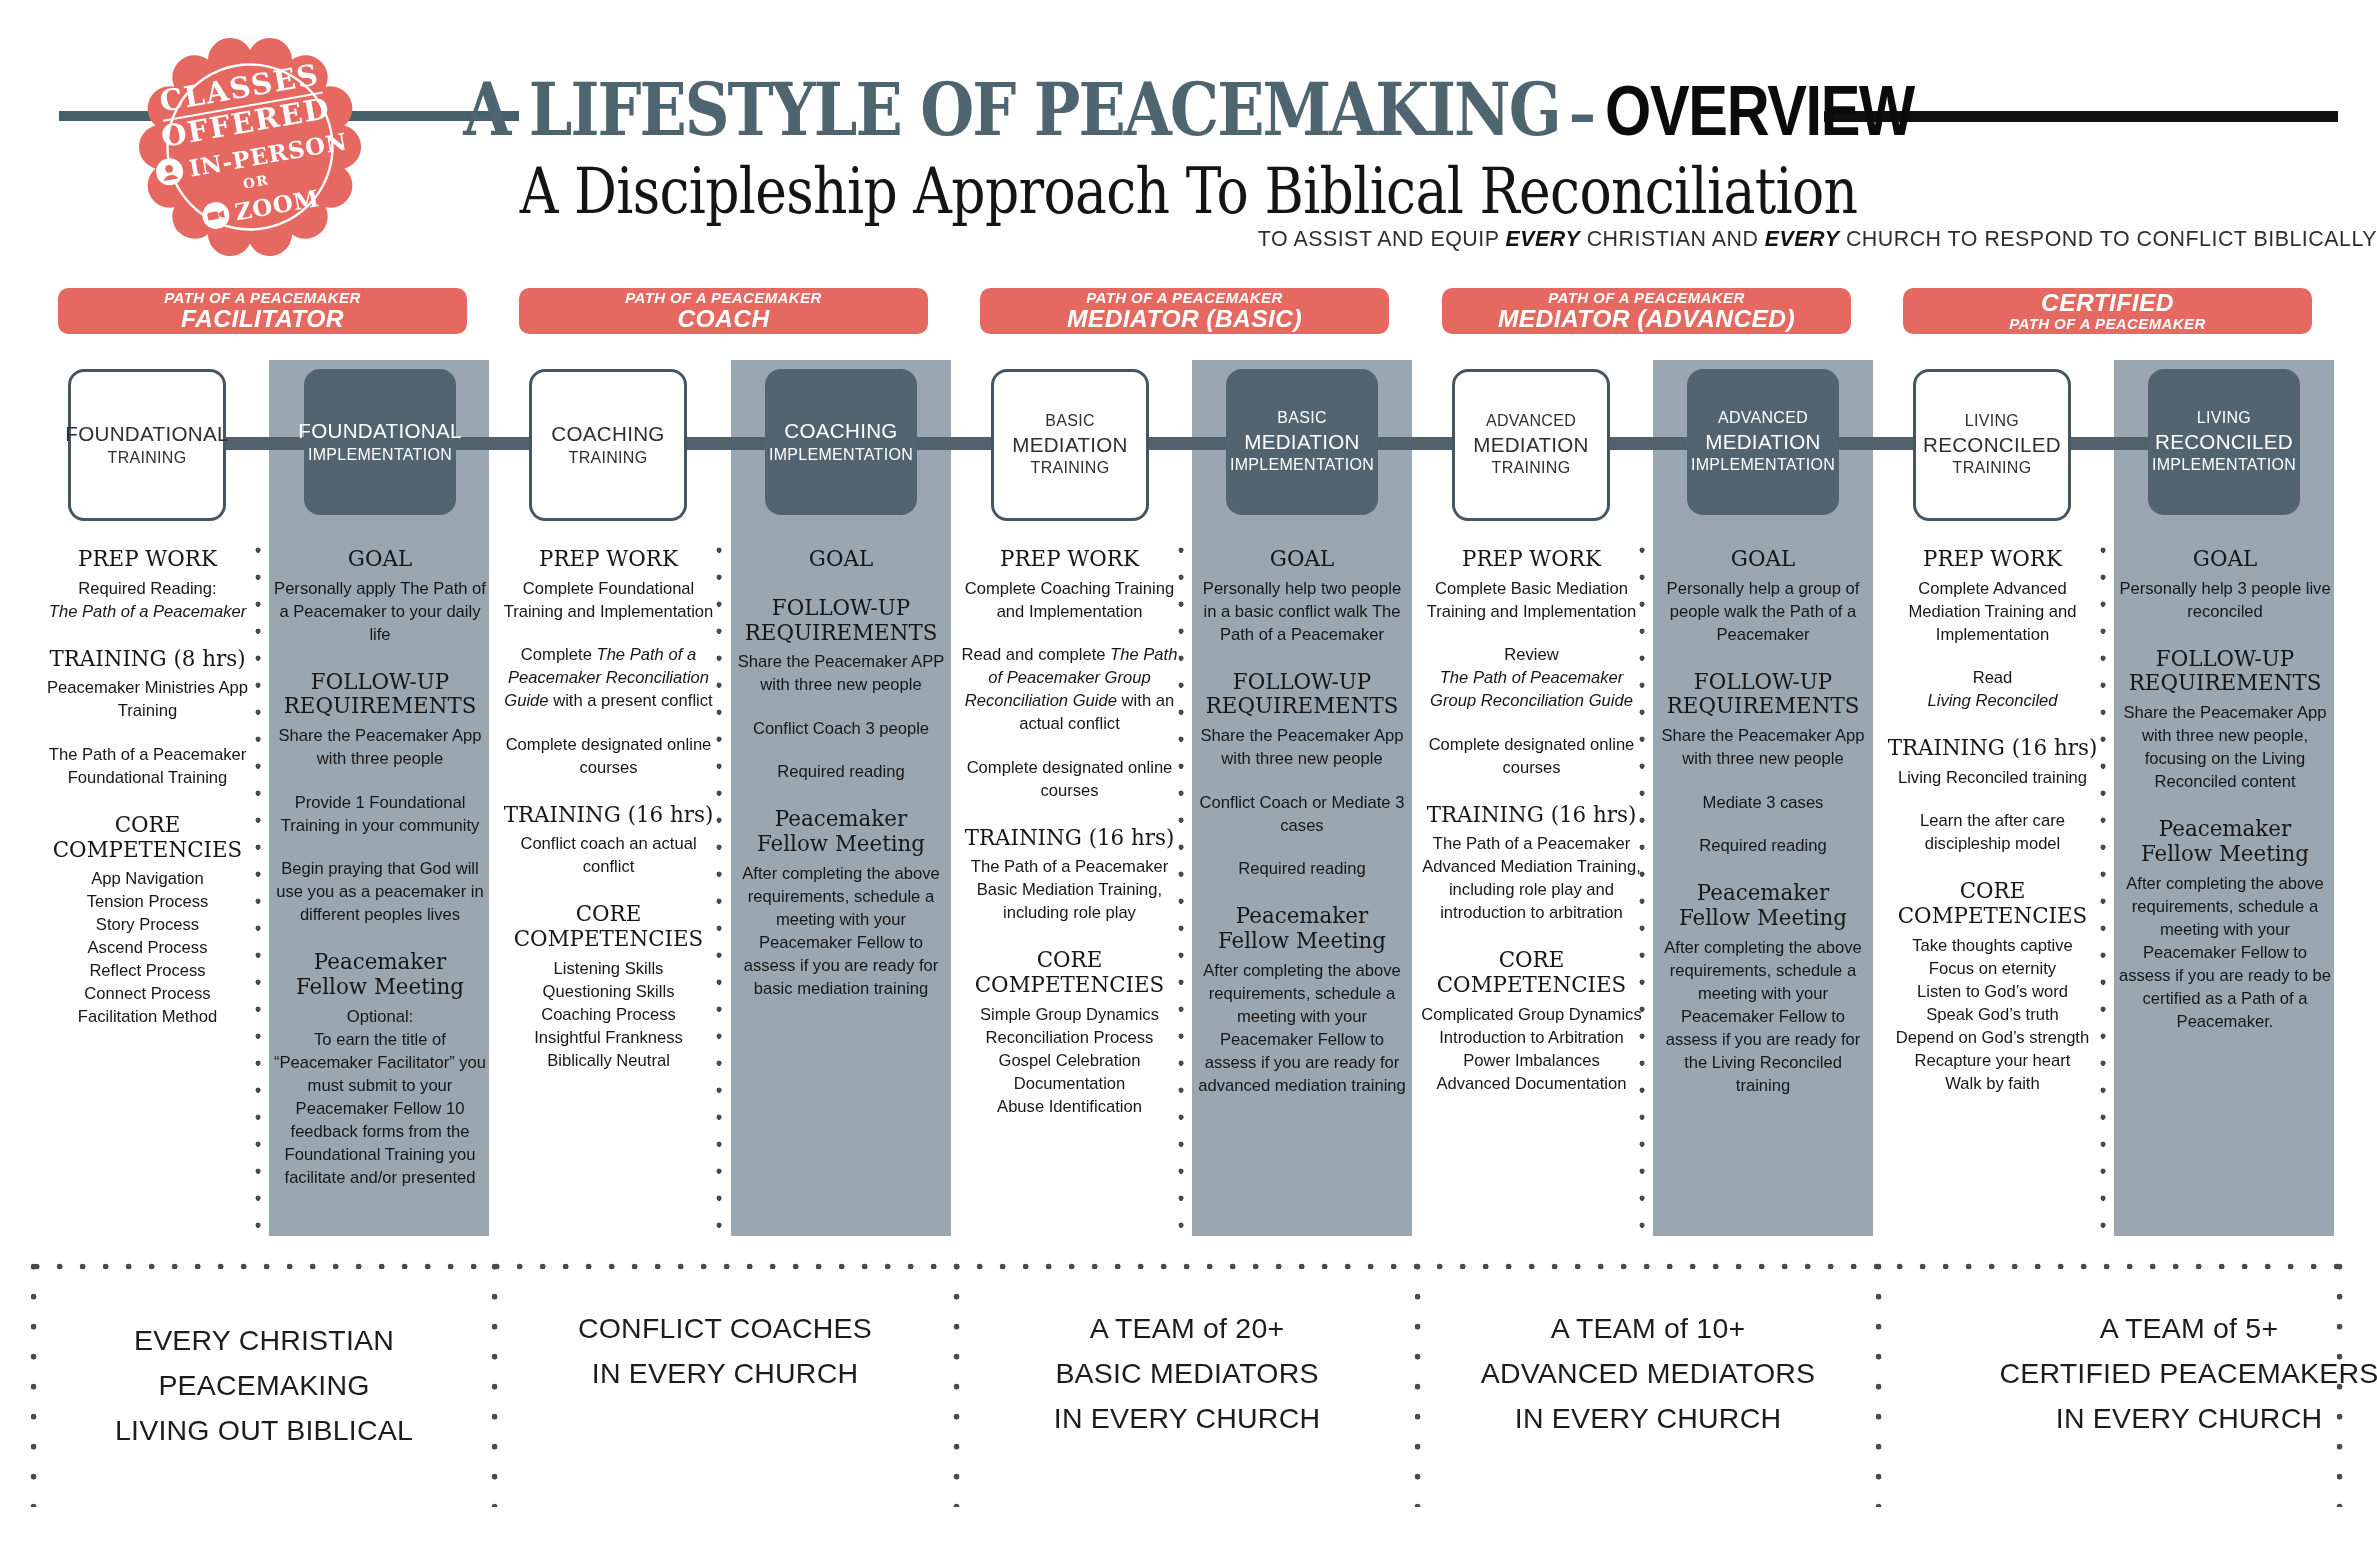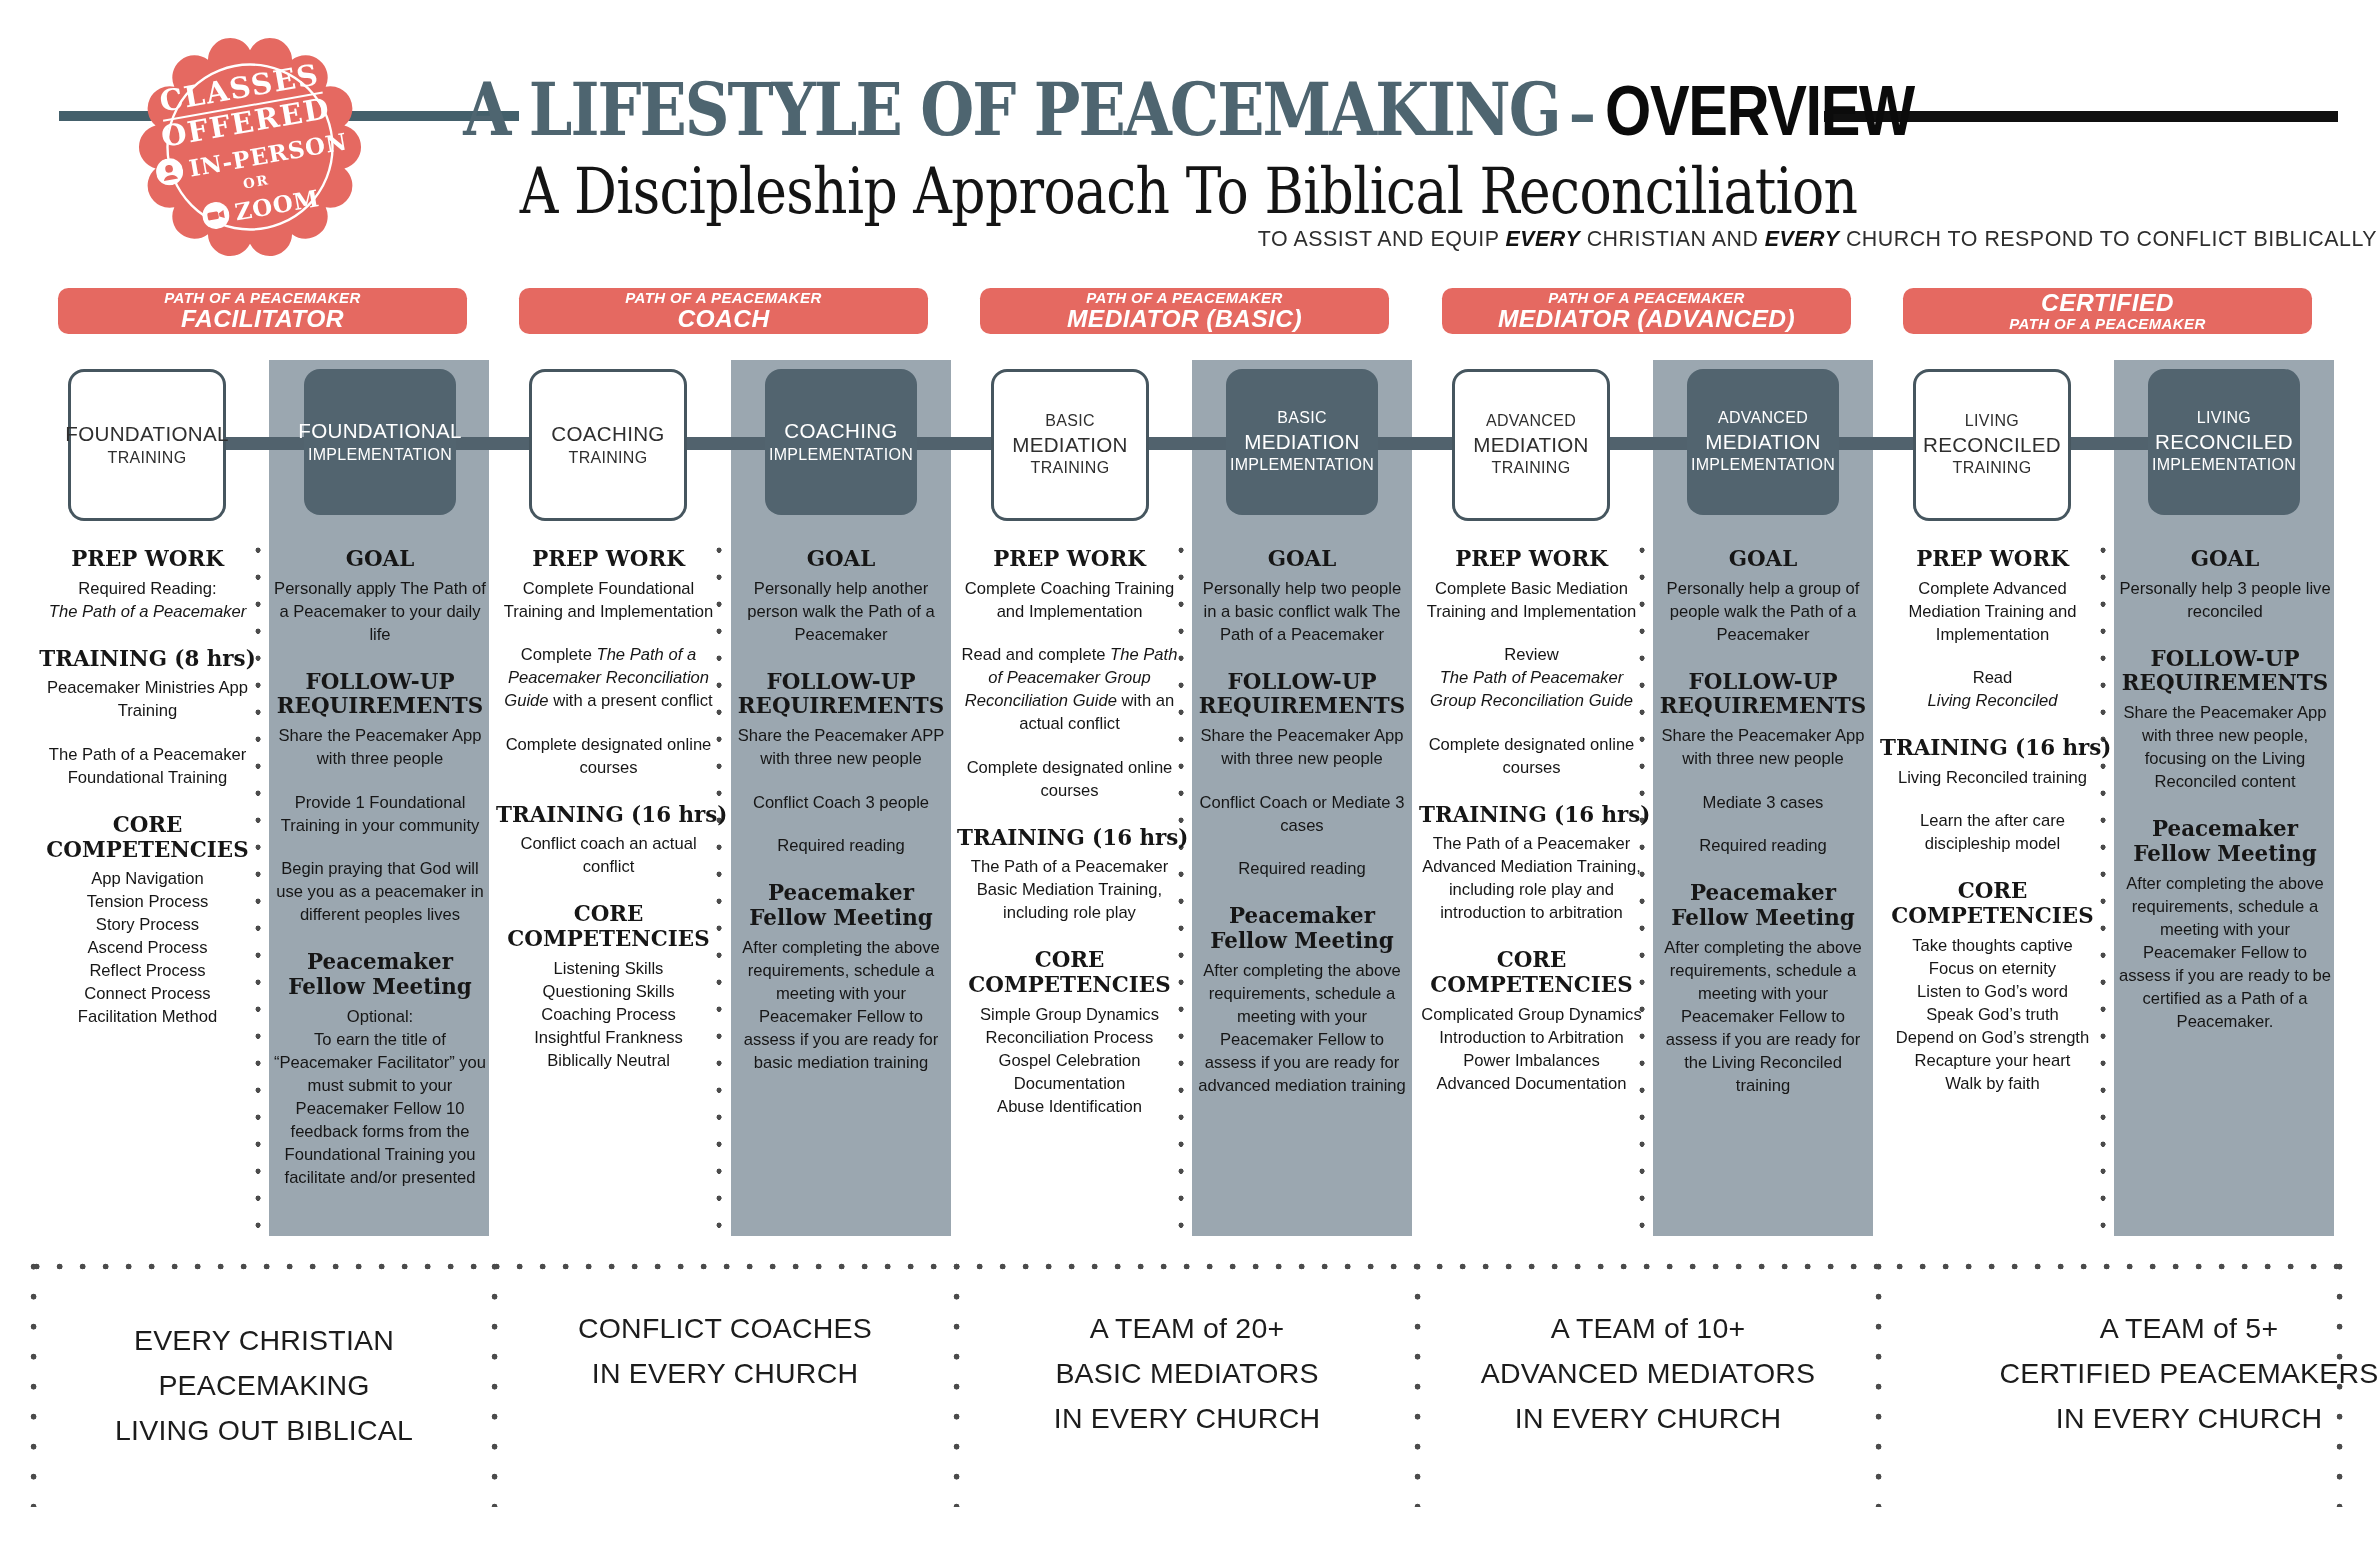--- a/index.html
+++ b/index.html
@@ -47,21 +47,21 @@
   .greycol{position:absolute;top:360px;width:220px;height:876px;background:var(--light_col,#9BA7B0);z-index:1;}
   .fbox{position:absolute;top:369px;width:152px;height:146px;border-radius:16px;z-index:3;
         display:flex;flex-direction:column;align-items:center;justify-content:center;
         text-align:center;line-height:1.3;}
   .fbox.light{background:#fff;border:3.2px solid #46565F;color:#2f2f2f;}
   .fbox.dark{background:var(--dark_box,#52646F);color:#fff;}
   .fbox .lg{font-size:20.6px;letter-spacing:0.3px;}
   .fbox .sm{font-size:16px;letter-spacing:0.3px;}
 
   .coltext{position:absolute;top:547px;z-index:4;text-align:center;color:#161616;}
-  .sec .sec-h{font-family:"DejaVu Serif",serif;font-weight:bold;font-size:21.4px;line-height:1.16;
+  .sec .sec-h{font-family:"DejaVu Serif",serif;font-weight:normal;font-size:21.4px;line-height:1.16;
               margin:24px 0 4.8px;white-space:nowrap;}
   .sec:first-child .sec-h{margin-top:0;}
   .block{font-size:16.6px;line-height:23px;margin:0 0 20.6px;}
   .block.tight{margin-bottom:0;}
   .block .it{font-style:italic;}
 
   .vdots{position:absolute;top:547px;width:6.3px;height:682px;z-index:2;background-repeat:repeat-y;
          background-image:radial-gradient(circle at 3.2px 3.2px,#4b4b4b 2.4px,rgba(0,0,0,0) 2.9px);
          background-size:6.3px 27px;}
 
@@ -248,21 +248,20 @@
       <div class="vdots" style="left: 716px;"></div>
       <div class="fbox dark" style="left: 765px;">
         <div class="lg">COACHING</div>
         <div class="sm">IMPLEMENTATION</div>
       </div>
       <div class="coltext" style="left: 734px; width: 214px;">
         <div class="sec">
           <div class="sec-h">
             <div>GOAL</div>
           </div>
-          <div class="block"><span>Personally help another person walk the Path of a Peacemaker</span></div>
         </div>
         <div class="sec">
           <div class="sec-h">
             <div>FOLLOW-UP</div>
             <div>REQUIREMENTS</div>
           </div>
           <div class="block"><span>Share the Peacemaker APP with three new people</span></div>
           <div class="block"><span>Conflict Coach 3 people</span></div>
           <div class="block"><span>Required reading</span></div>
         </div>

